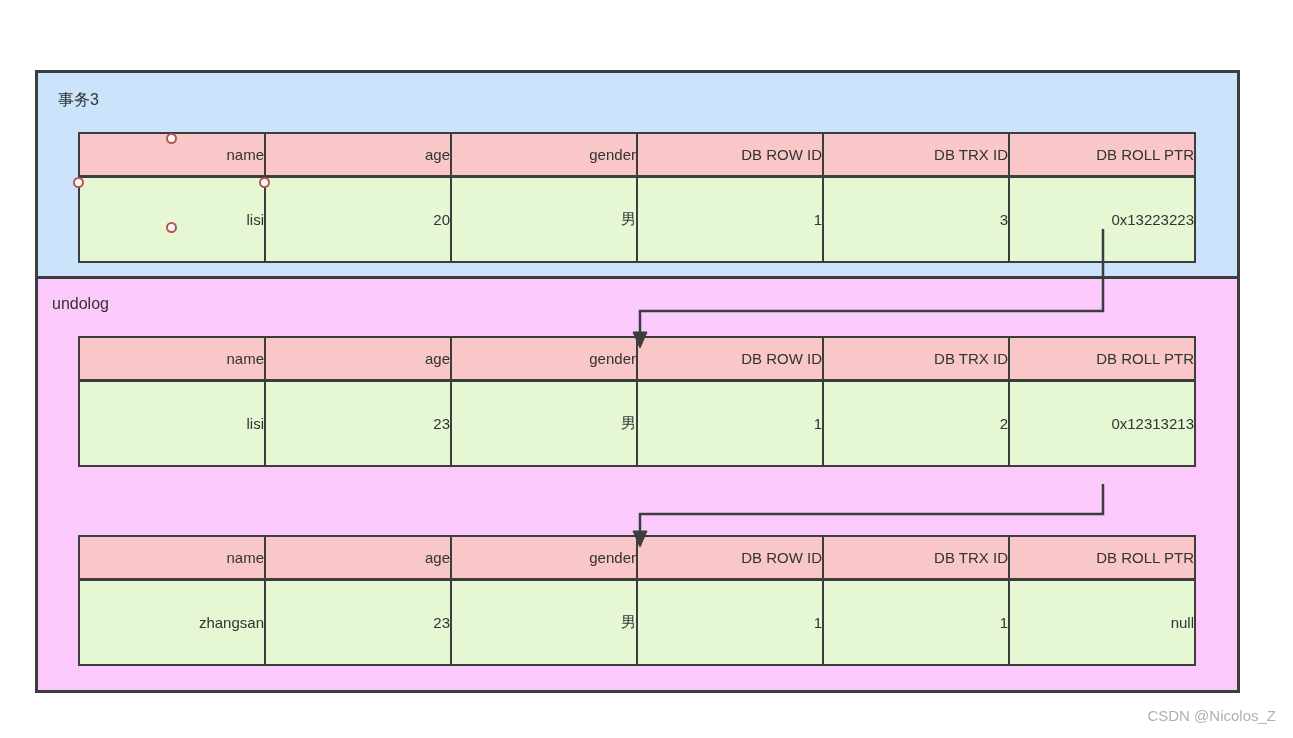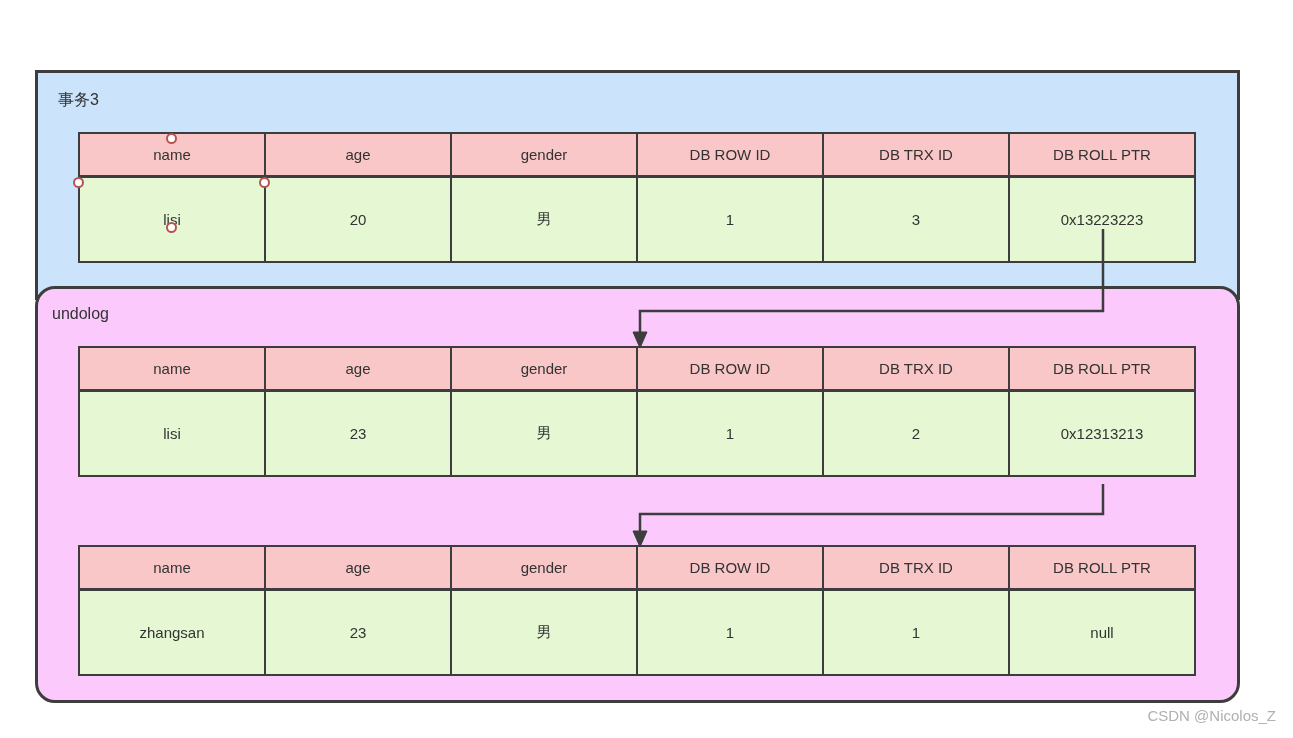--- a/index.html
+++ b/index.html
@@ -6,31 +6,31 @@
     --transaction-bg:#cbe4fb; --undolog-bg:#fcc9fc; --header-bg:#f9c7c7;
     --cell-bg:#e5f8d3; --border:#3d3d3d; --handle-border:#b85450;
     --text:#333333; --watermark:#b0b0b0;
   }
   *{margin:0;padding:0;box-sizing:border-box;}
   body{background:#ffffff;font-family:"Liberation Sans","DejaVu Sans",sans-serif;}
   .canvas{position:relative;width:1293px;height:738px;background:#ffffff;overflow:hidden;}
 
   .panel{position:absolute;border:3px solid var(--border);}
   .panel-transaction{left:35px;top:30px;width:1205px;height:230px;background:var(--transaction-bg);margin-top:40px;}
-  .panel-undolog{left:35px;top:286px;width:1205px;height:417px;background:var(--undolog-bg);border-radius:20px;}
+  .panel-undolog{left:35px;top:276px;width:1205px;height:417px;background:var(--undolog-bg);}
   .panel-label{position:absolute;font-size:16px;color:var(--text);}
   .panel-transaction .panel-label{left:20px;top:17px;}
   .panel-undolog .panel-label{left:14px;top:16px;}
 
   table.rec-table{position:absolute;left:40px;width:1118px;border-collapse:collapse;table-layout:fixed;}
   .t-trx{top:59px;}
   .t-undo1{top:57px;}
   .t-undo2{top:256px;}
   .rec-table th,.rec-table td{
-    border:2px solid var(--border);text-align:center;vertical-align:middle;
+    border:2px solid var(--border);text-align:right;vertical-align:middle;
     font-size:15px;color:var(--text);overflow:hidden;white-space:nowrap;
   }
   .rec-table th{background:var(--header-bg);height:43px;font-weight:normal;border-bottom-width:3px;}
   .rec-table td{background:var(--cell-bg);height:86px;}
 
   svg.arrows{position:absolute;left:0;top:0;width:1293px;height:738px;pointer-events:none;}
   svg.arrows path{stroke:var(--border);stroke-width:2.5;fill:none;}
   svg.arrows polygon{fill:var(--border);stroke:var(--border);}
 
   .handle{position:absolute;width:11px;height:11px;border-radius:50%;

